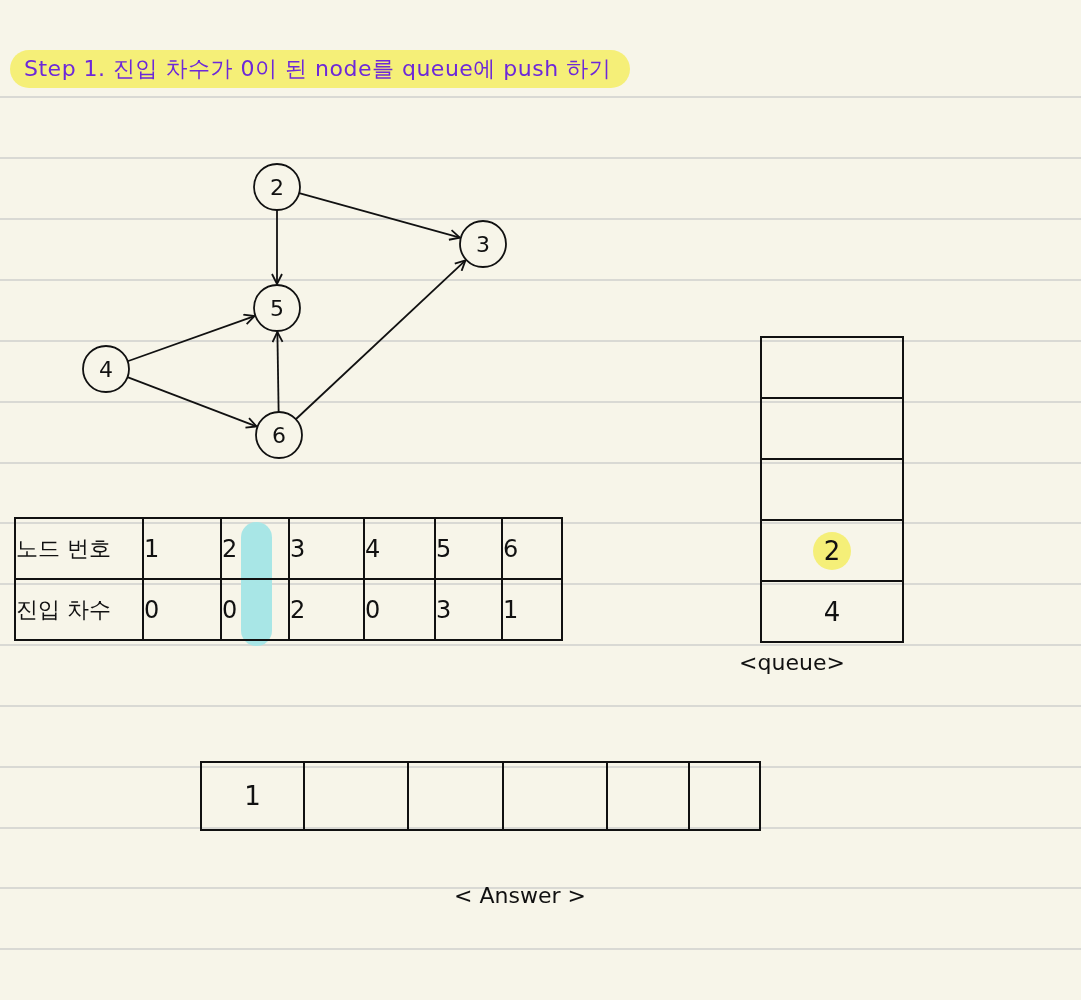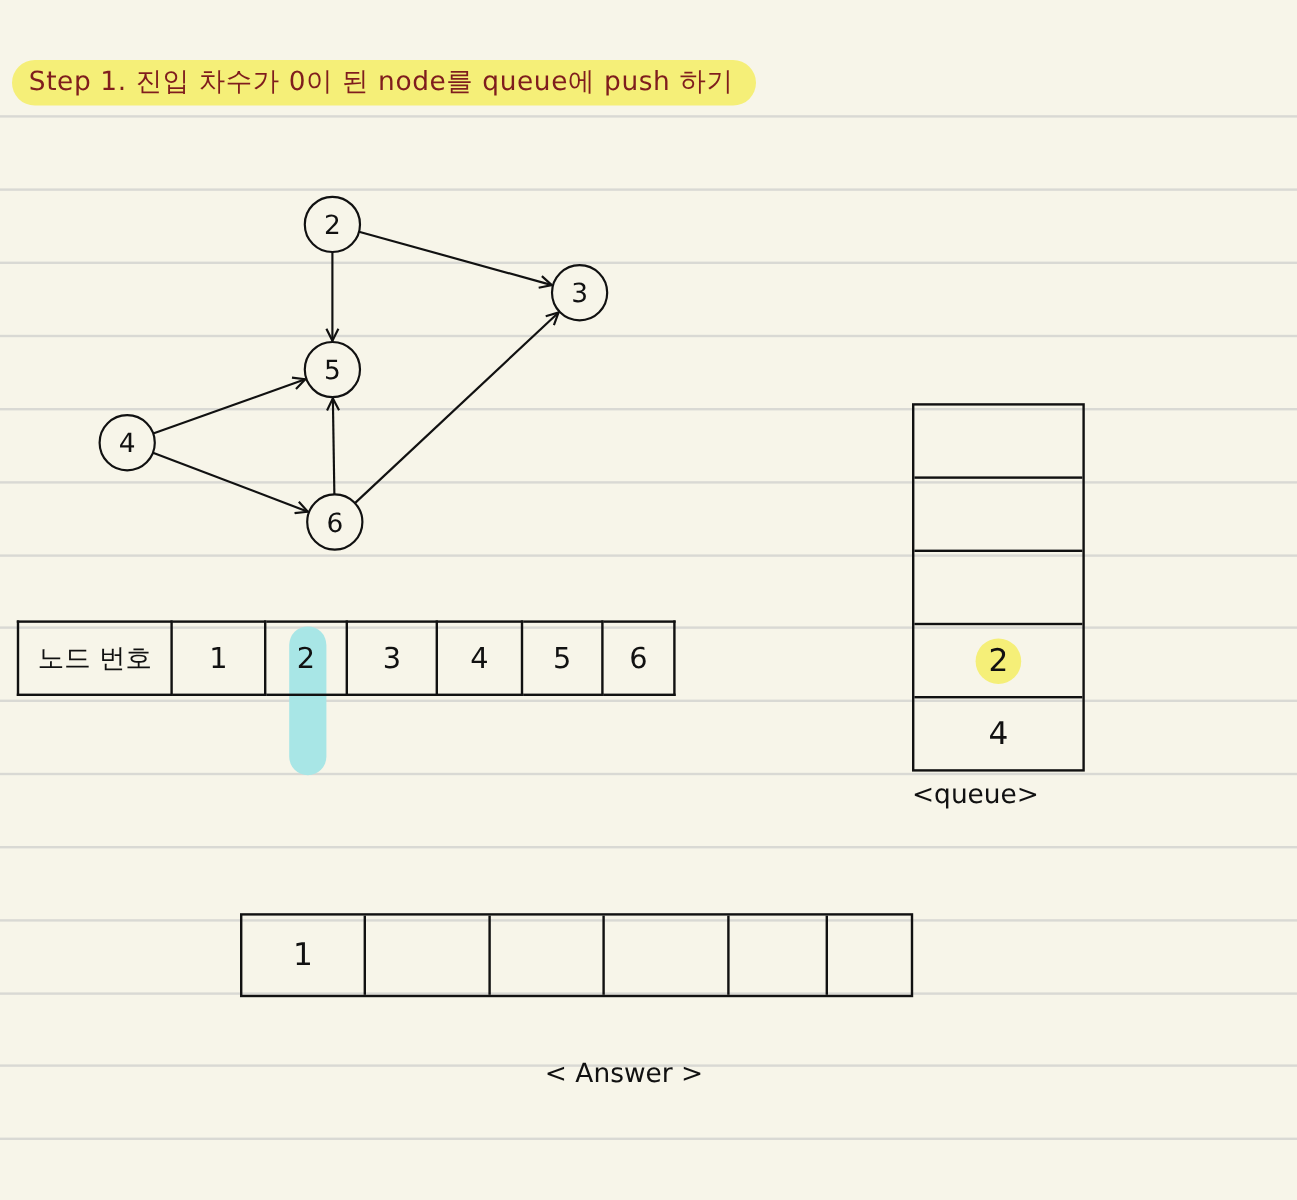--- a/index.html
+++ b/index.html
@@ -12,31 +12,31 @@
   .ruled-line {
     position: absolute; left: 0; width: 1081px; height: 2px;
     background: #d9d9d4;
   }
   .title-pill {
     position: absolute; left: 10px; top: 50px; width: 620px; height: 38px;
     background: #f5ef78; border-radius: 20px;
   }
   .title-text {
     position: absolute; left: 24px; top: 52px;
-    font-size: 22px; line-height: 34px; white-space: nowrap; color: #7f1d1d;
+    font-size: 22px; line-height: 34px; white-space: nowrap; color: #6d28d9;
     letter-spacing: 0.5px;
   }
   svg { position: absolute; left: 0; top: 0; }
   .node-label { font-size: 22px; }
   .indegree-table {
     position: absolute; left: 14px; top: 517px;
     border-collapse: collapse; table-layout: fixed;
   }
   .indegree-table td {
-    border: 2px solid #111; height: 59px; text-align: center;
+    border: 2px solid #111; height: 59px; 
     font-size: 24px; padding: 0; position: relative; z-index: 1;
   }
   .indegree-table td.header-cell { font-size: 22px; }
   .col-highlight {
     position: absolute; left: 241px; top: 522px; width: 31px; height: 124px;
     background: #a8e6e6; border-radius: 16px; z-index: 0;
   }
   .queue-box {
     position: absolute; left: 760px; top: 336px; width: 140px;
     border: 2px solid #111; background: transparent;
@@ -46,21 +46,21 @@
     display: flex; align-items: center; justify-content: center;
     font-size: 26px;
   }
   .queue-slot:first-child { border-top: none; }
   .queue-highlight {
     position: absolute; width: 38px; height: 38px; border-radius: 50%;
     background: #f5ef78; left: 50%; top: 50%; transform: translate(-50%, -50%);
   }
   .queue-val { position: relative; z-index: 1; }
   .queue-caption {
-    position: absolute; left: 760px; top: 650px; width: 144px; text-align: left;
+    position: absolute; left: 720px; top: 650px; width: 144px; text-align: center;
     font-size: 22px;
   }
   .answer-row {
     position: absolute; left: 200px; top: 761px; height: 70px; display: flex;
     border: 2px solid #111; box-sizing: border-box; width: 561px;
   }
   .answer-cell {
     border-left: 2px solid #111; height: 100%; display: flex;
     align-items: center; justify-content: center; font-size: 26px; box-sizing: border-box;
   }
@@ -147,20 +147,29 @@
   <tbody>
       <tr>
     <td class="header-cell">노드 번호</td>
     <td>1</td>
     <td>2</td>
     <td>3</td>
     <td>4</td>
     <td>5</td>
     <td>6</td>
   </tr>
+  <tr>
+    <td class="header-cell">진입 차수</td>
+    <td>0</td>
+    <td>0</td>
+    <td>2</td>
+    <td>0</td>
+    <td>3</td>
+    <td>1</td>
+  </tr>
 </tbody>
   </table>
 
 <div class="queue-box">
   <div class="queue-slot">
       <span class="queue-val"></span>
     </div>
   <div class="queue-slot">
       <span class="queue-val"></span>
     </div>

